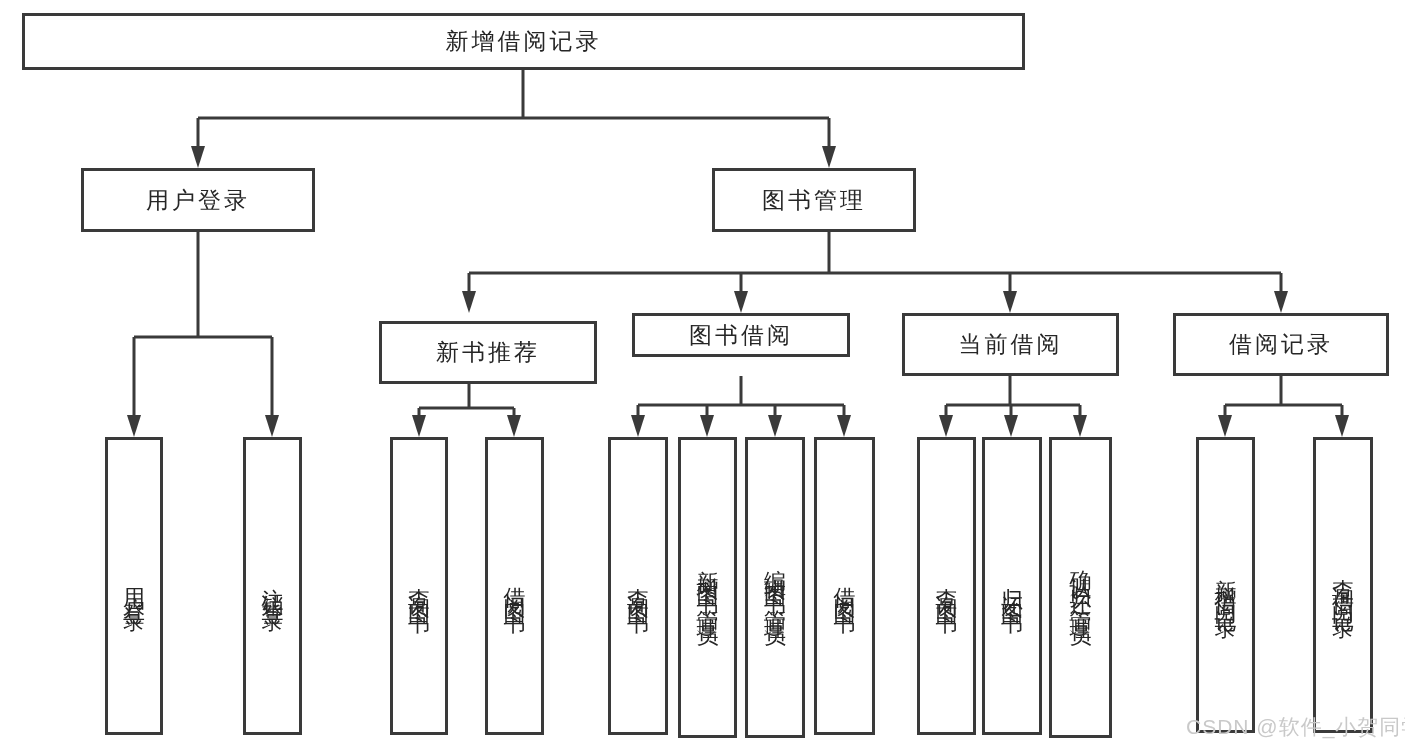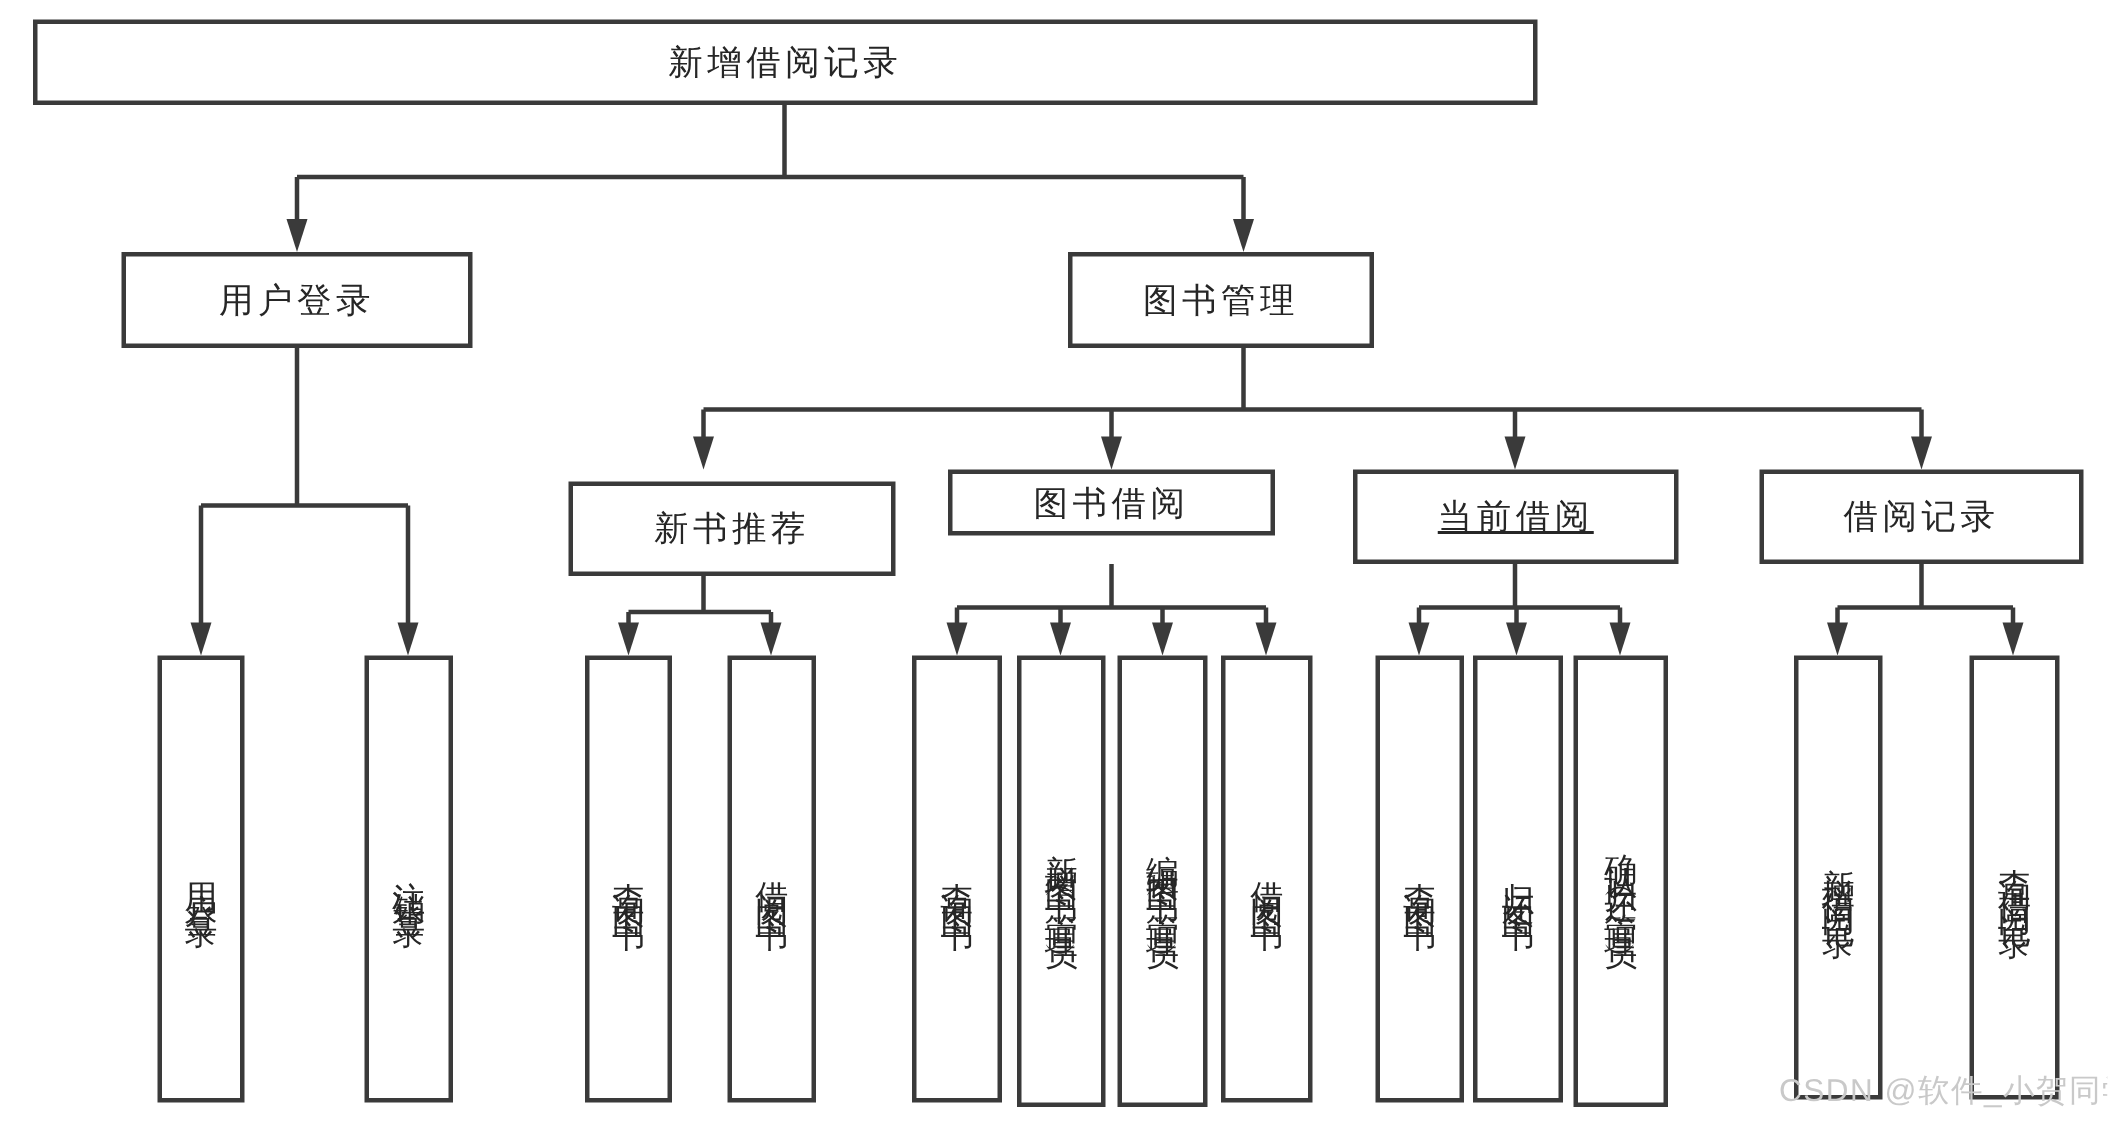--- a/index.html
+++ b/index.html
@@ -96,21 +96,21 @@
   <div class="box" style="left:712px;top:168px;width:204px;height:64px;">
     <span class="h-label">图书管理</span>
   </div>
 
   <div class="box" style="left:360px;top:321px;width:218px;height:63px;margin-left:19px;">
     <span class="h-label">新书推荐</span>
   </div>
   <div class="box" style="left:632px;top:313px;width:218px;height:44px;">
     <span class="h-label">图书借阅</span>
   </div>
-  <div class="box" style="left:902px;top:313px;width:217px;height:63px;text-decoration:underline;">
+  <div class="box" style="left:902px;top:313px;width:217px;height:63px;">
     <span class="h-label">当前借阅</span>
   </div>
   <div class="box" style="left:1173px;top:313px;width:216px;height:63px;">
     <span class="h-label">借阅记录</span>
   </div>
 
   <div class="box leaf" style="left:105px;top:437px;width:58px;height:298px;">
     <span class="v-text">用户登录</span>
   </div>
   <div class="box leaf" style="left:243px;top:437px;width:59px;height:298px;">

